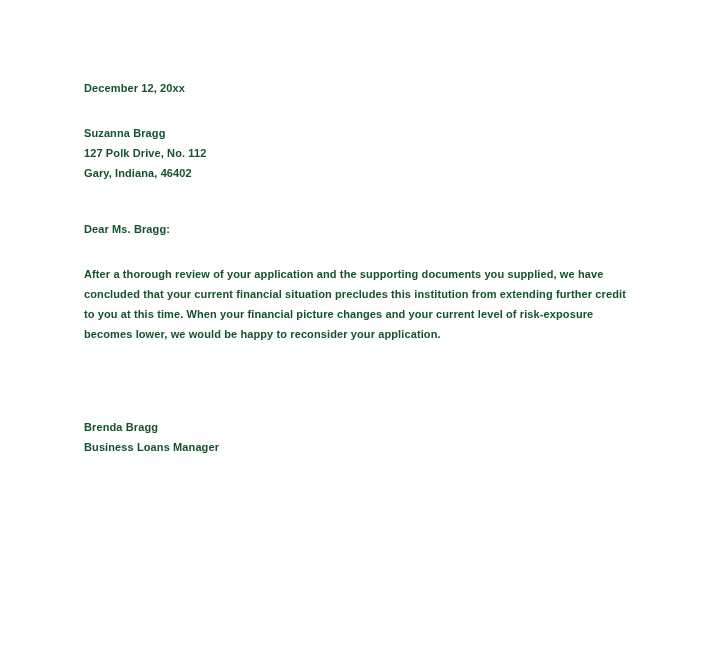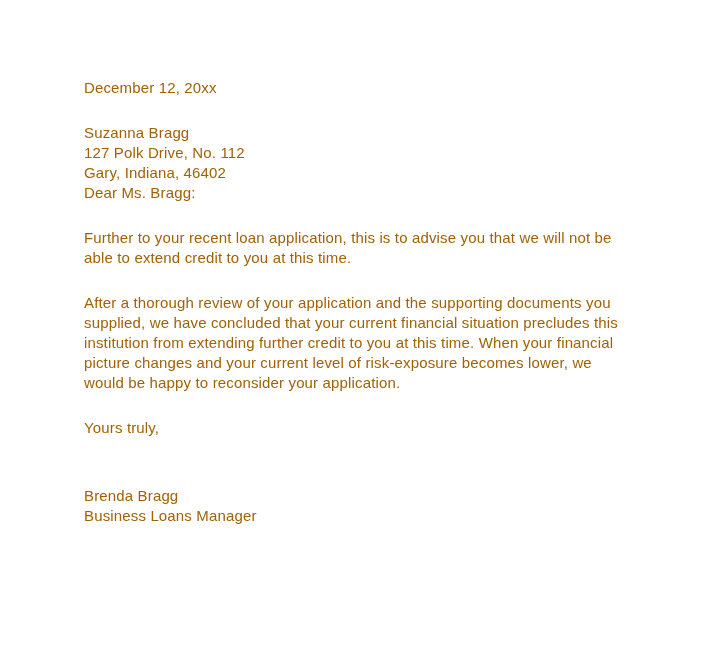--- a/index.html
+++ b/index.html
@@ -21,36 +21,38 @@
     width: 710px;
     height: 665px;
     background: #ffffff;
     box-sizing: border-box;
     padding: 78px 84px 0 84px;
   }
   .letter {
     width: 542px;
   }
   .block {
-    font-size: 15px;
+    font-size: 11px;
     line-height: 20px;
     letter-spacing: 0.01em;
-    color: #a16207;
+    color: #14532d;
     margin: 0;
+    font-weight: bold;
   }
   .date-line {
     margin-bottom: 25px;
   }
   .address-block {
   }
   .address-block .line {
     display: block;
   }
   .salutation {
     margin-bottom: 25px;
+    margin-top: 36px;
   }
   .para {
     margin-bottom: 25px;
     text-align: left;
   }
   .closing {
     margin-bottom: 0;
   }
   .signature-gap {
     height: 48px;
@@ -68,27 +70,25 @@
     <p class="block date-line">December 12, 20xx</p>
 
     <div class="block address-block">
       <span class="line">Suzanna Bragg</span>
       <span class="line">127 Polk Drive, No. 112</span>
       <span class="line">Gary, Indiana, 46402</span>
     </div>
 
     <p class="block salutation">Dear Ms. Bragg:</p>
 
-    <p class="block para">Further to your recent loan application, this is to advise you that we will not be able to extend credit to you at this time.</p>
 
     <p class="block para">After a thorough review of your application and the supporting documents you supplied, we have concluded that your current financial situation precludes this institution from extending further credit to you at this time. When your financial picture changes and your current level of risk-exposure becomes lower, we would be happy to reconsider your application.</p>
 
 
 
-    <p class="block closing">Yours truly,</p>
 
     <div class="signature-gap"></div>
 
     <div class="block signature-block">
       <span class="line">Brenda Bragg</span>
       <span class="line">Business Loans Manager</span>
     </div>
 
   </div>
 </div>

